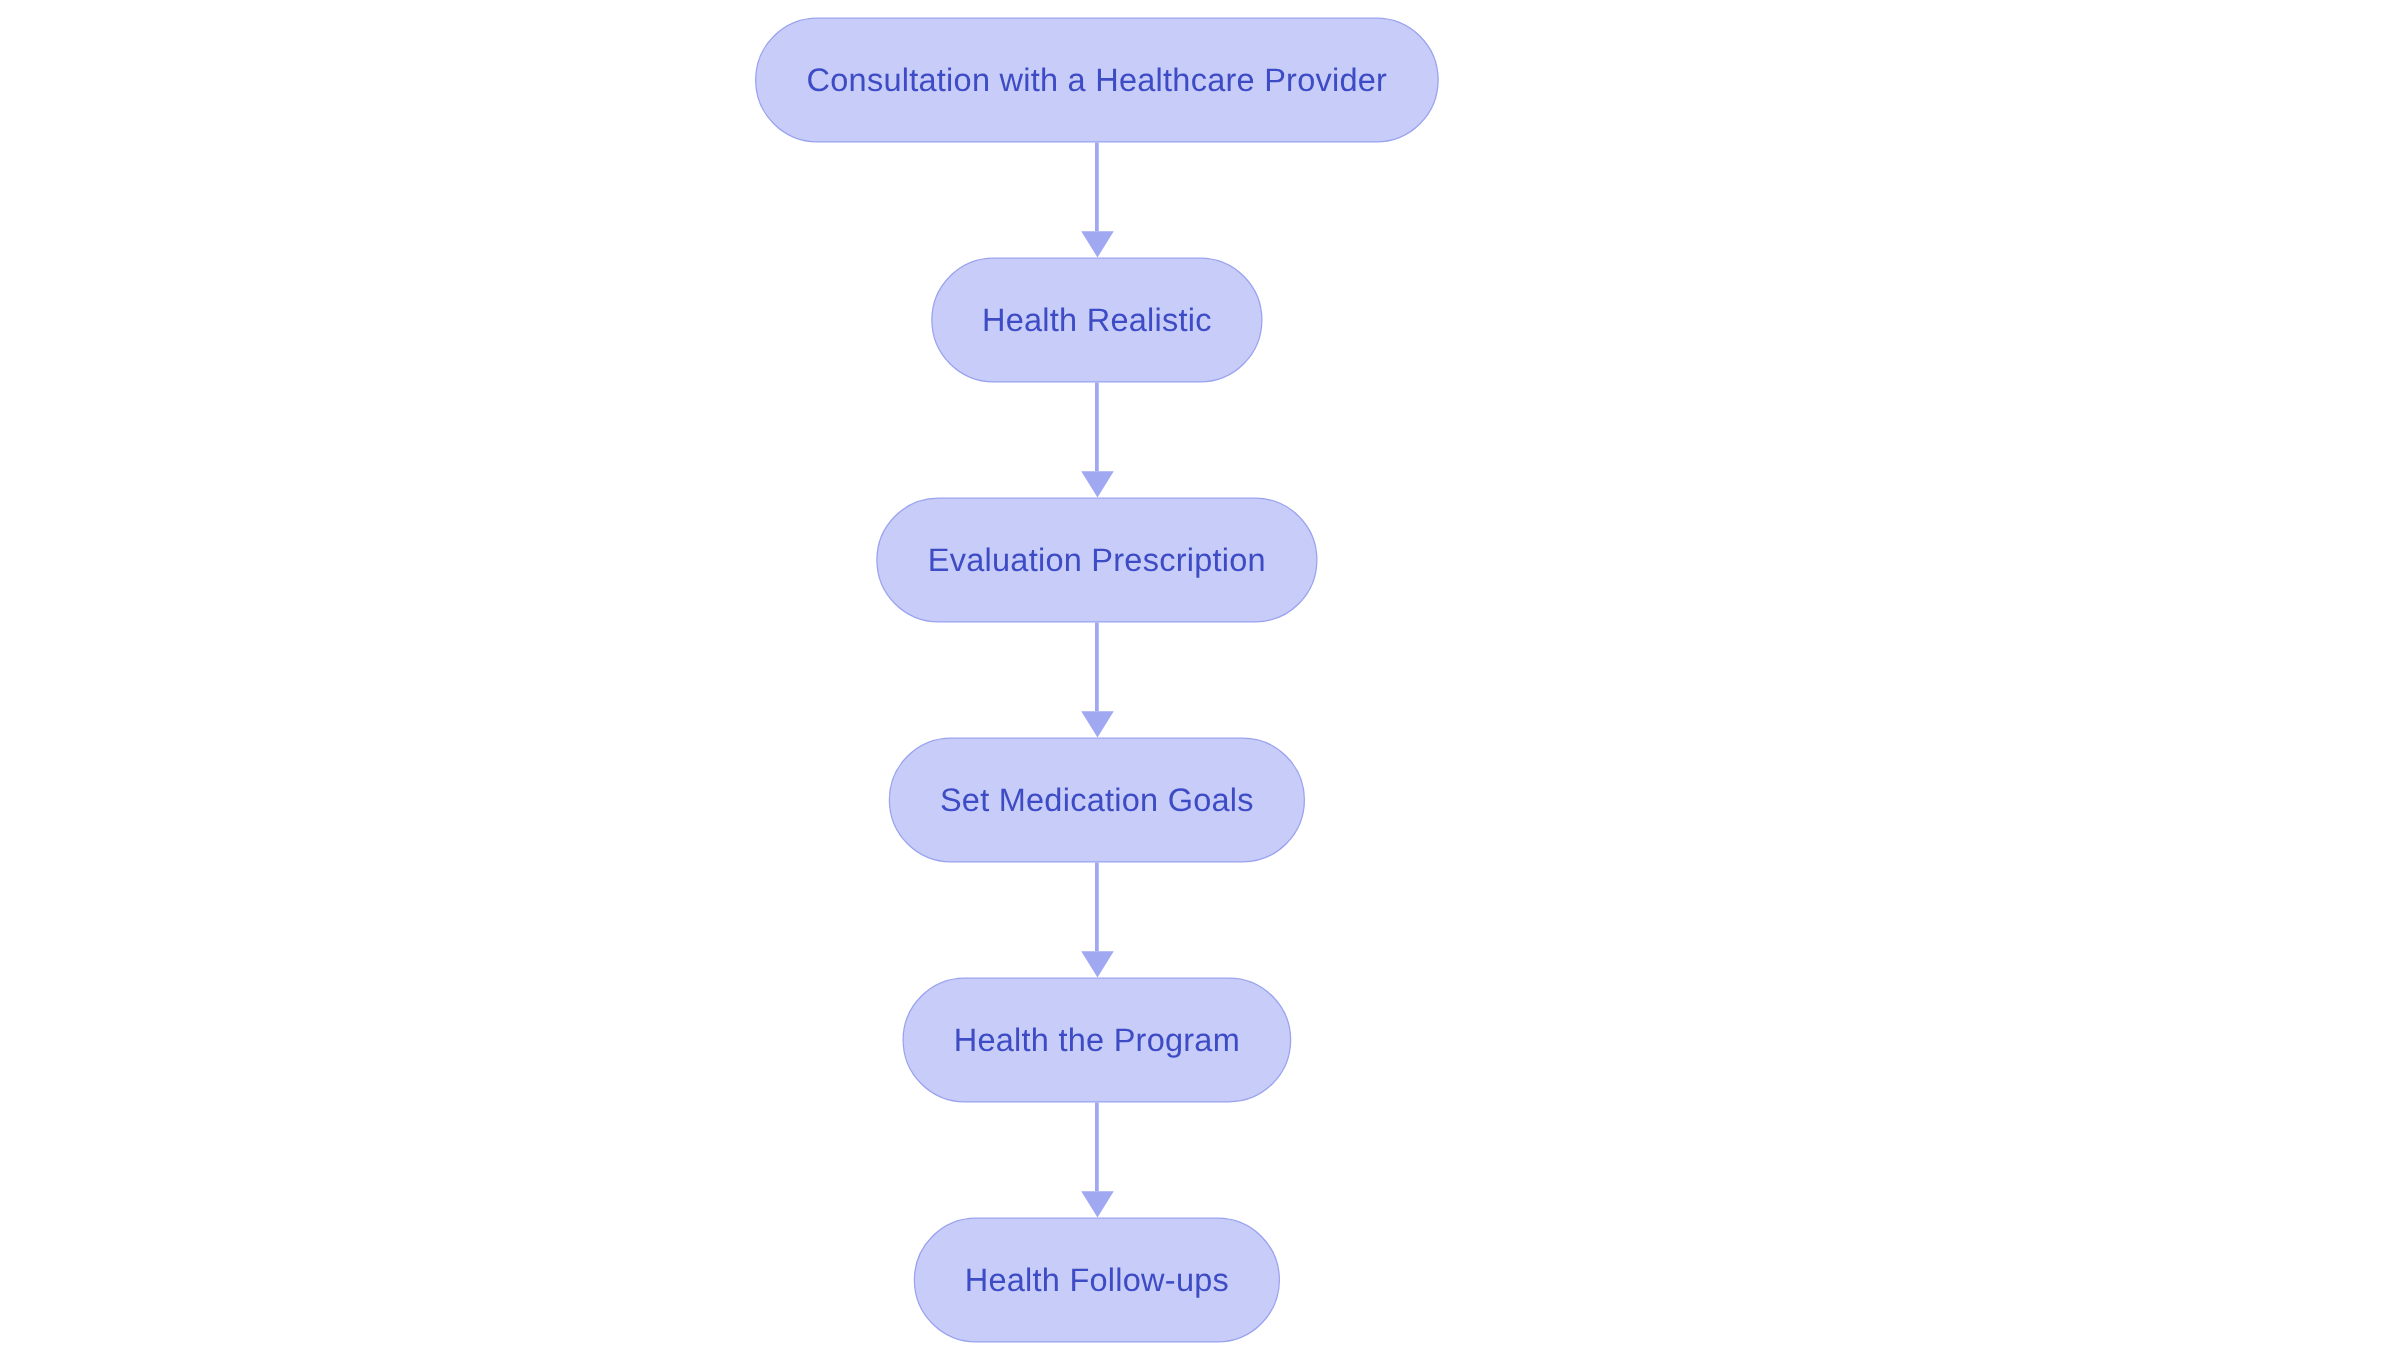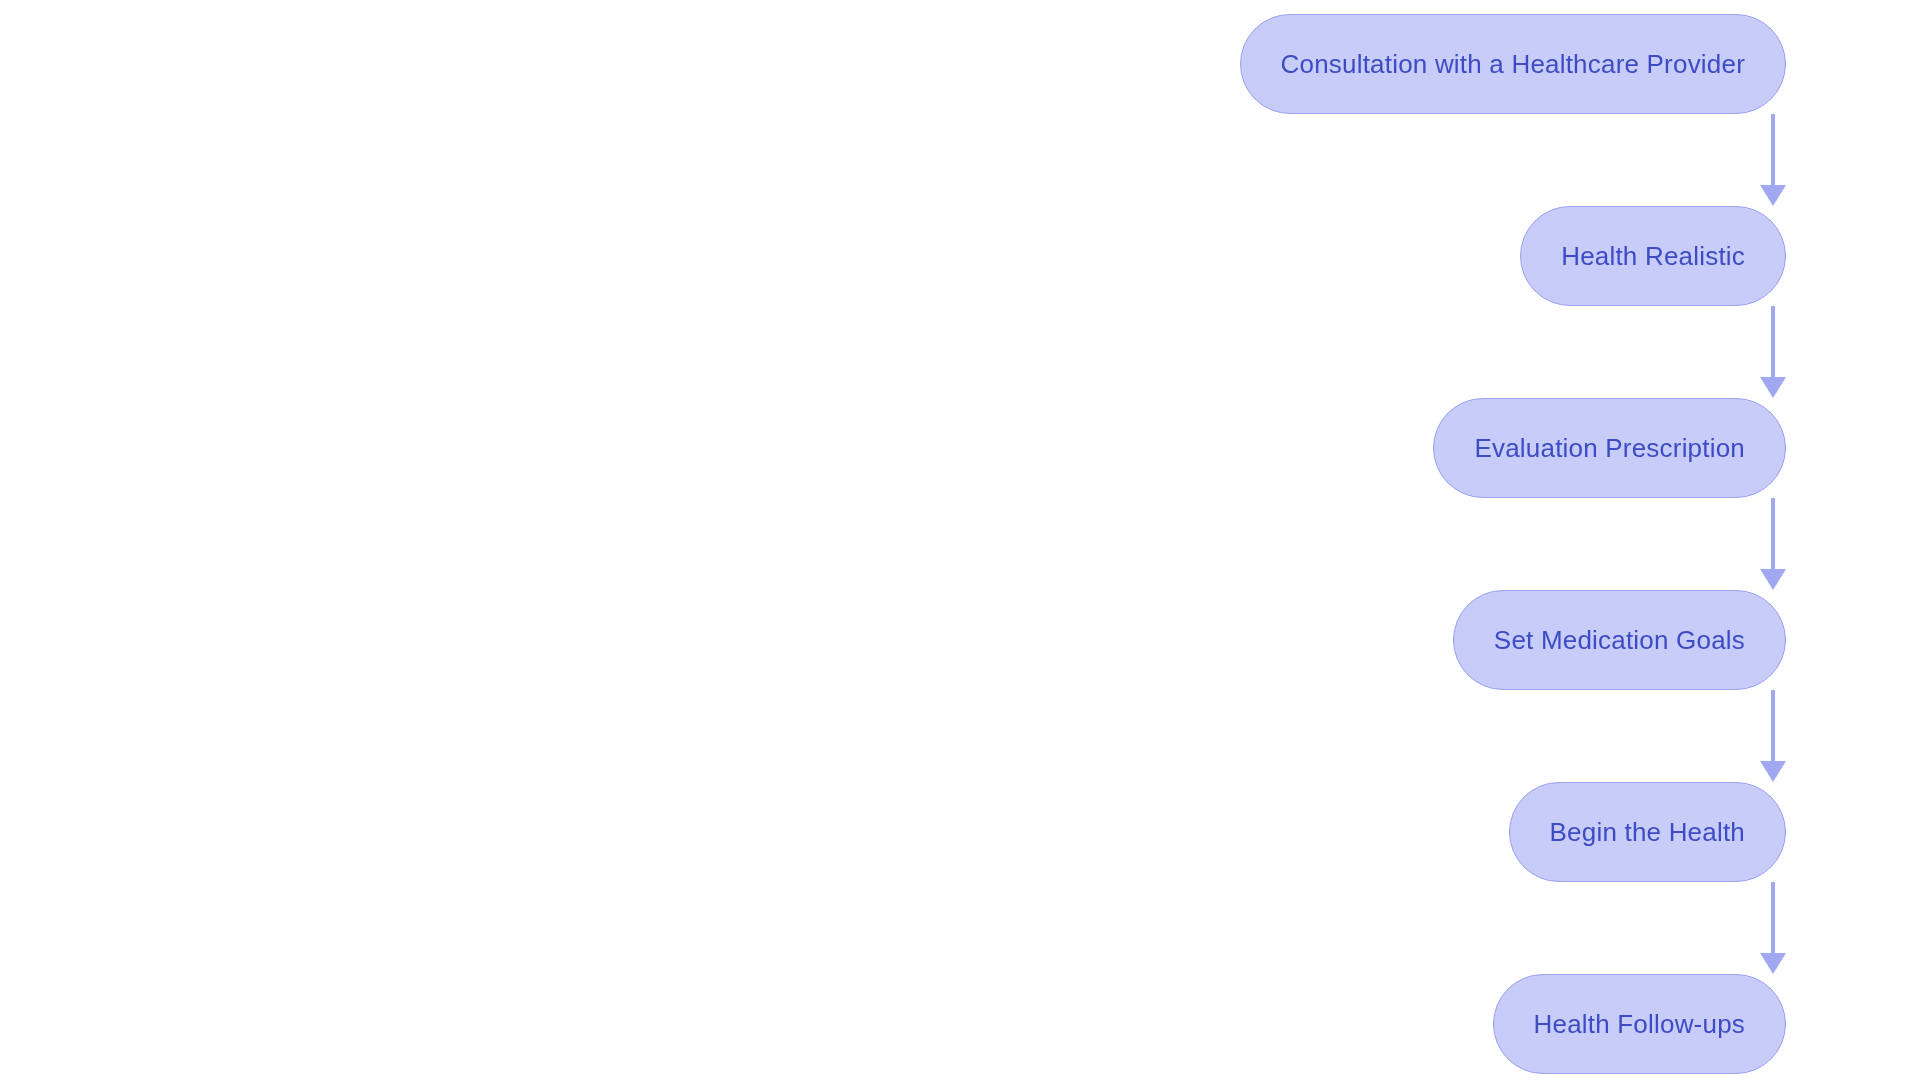--- a/index.html
+++ b/index.html
@@ -21,22 +21,21 @@
     background: var(--background);
     overflow: hidden;
   }
   .flow {
     position: absolute;
     left: 0;
     top: 14px;
     width: 1755px;
     display: flex;
     flex-direction: column;
-    align-items: flex-end;
-    margin-left: 31px;
+    align-items: center;
   }
   .node {
     height: 100px;
     padding: 0 40px;
     min-width: 230px;
     border-radius: 52px;
     background: var(--node-fill);
     border: 1.5px solid var(--node-border);
     display: flex;
     align-items: center;
@@ -106,21 +105,21 @@
     <div class="node">
       <span class="node-label">Set Medication Goals</span>
     </div>
 
     <div class="arrow">
       <div class="arrow-line"></div>
       <div class="arrow-head"></div>
     </div>
 
     <div class="node">
-      <span class="node-label">Begin the Health</span>
+      <span class="node-label">Health the Program</span>
     </div>
 
     <div class="arrow">
       <div class="arrow-line"></div>
       <div class="arrow-head"></div>
     </div>
 
     <div class="node">
       <span class="node-label">Health Follow-ups</span>
     </div>

